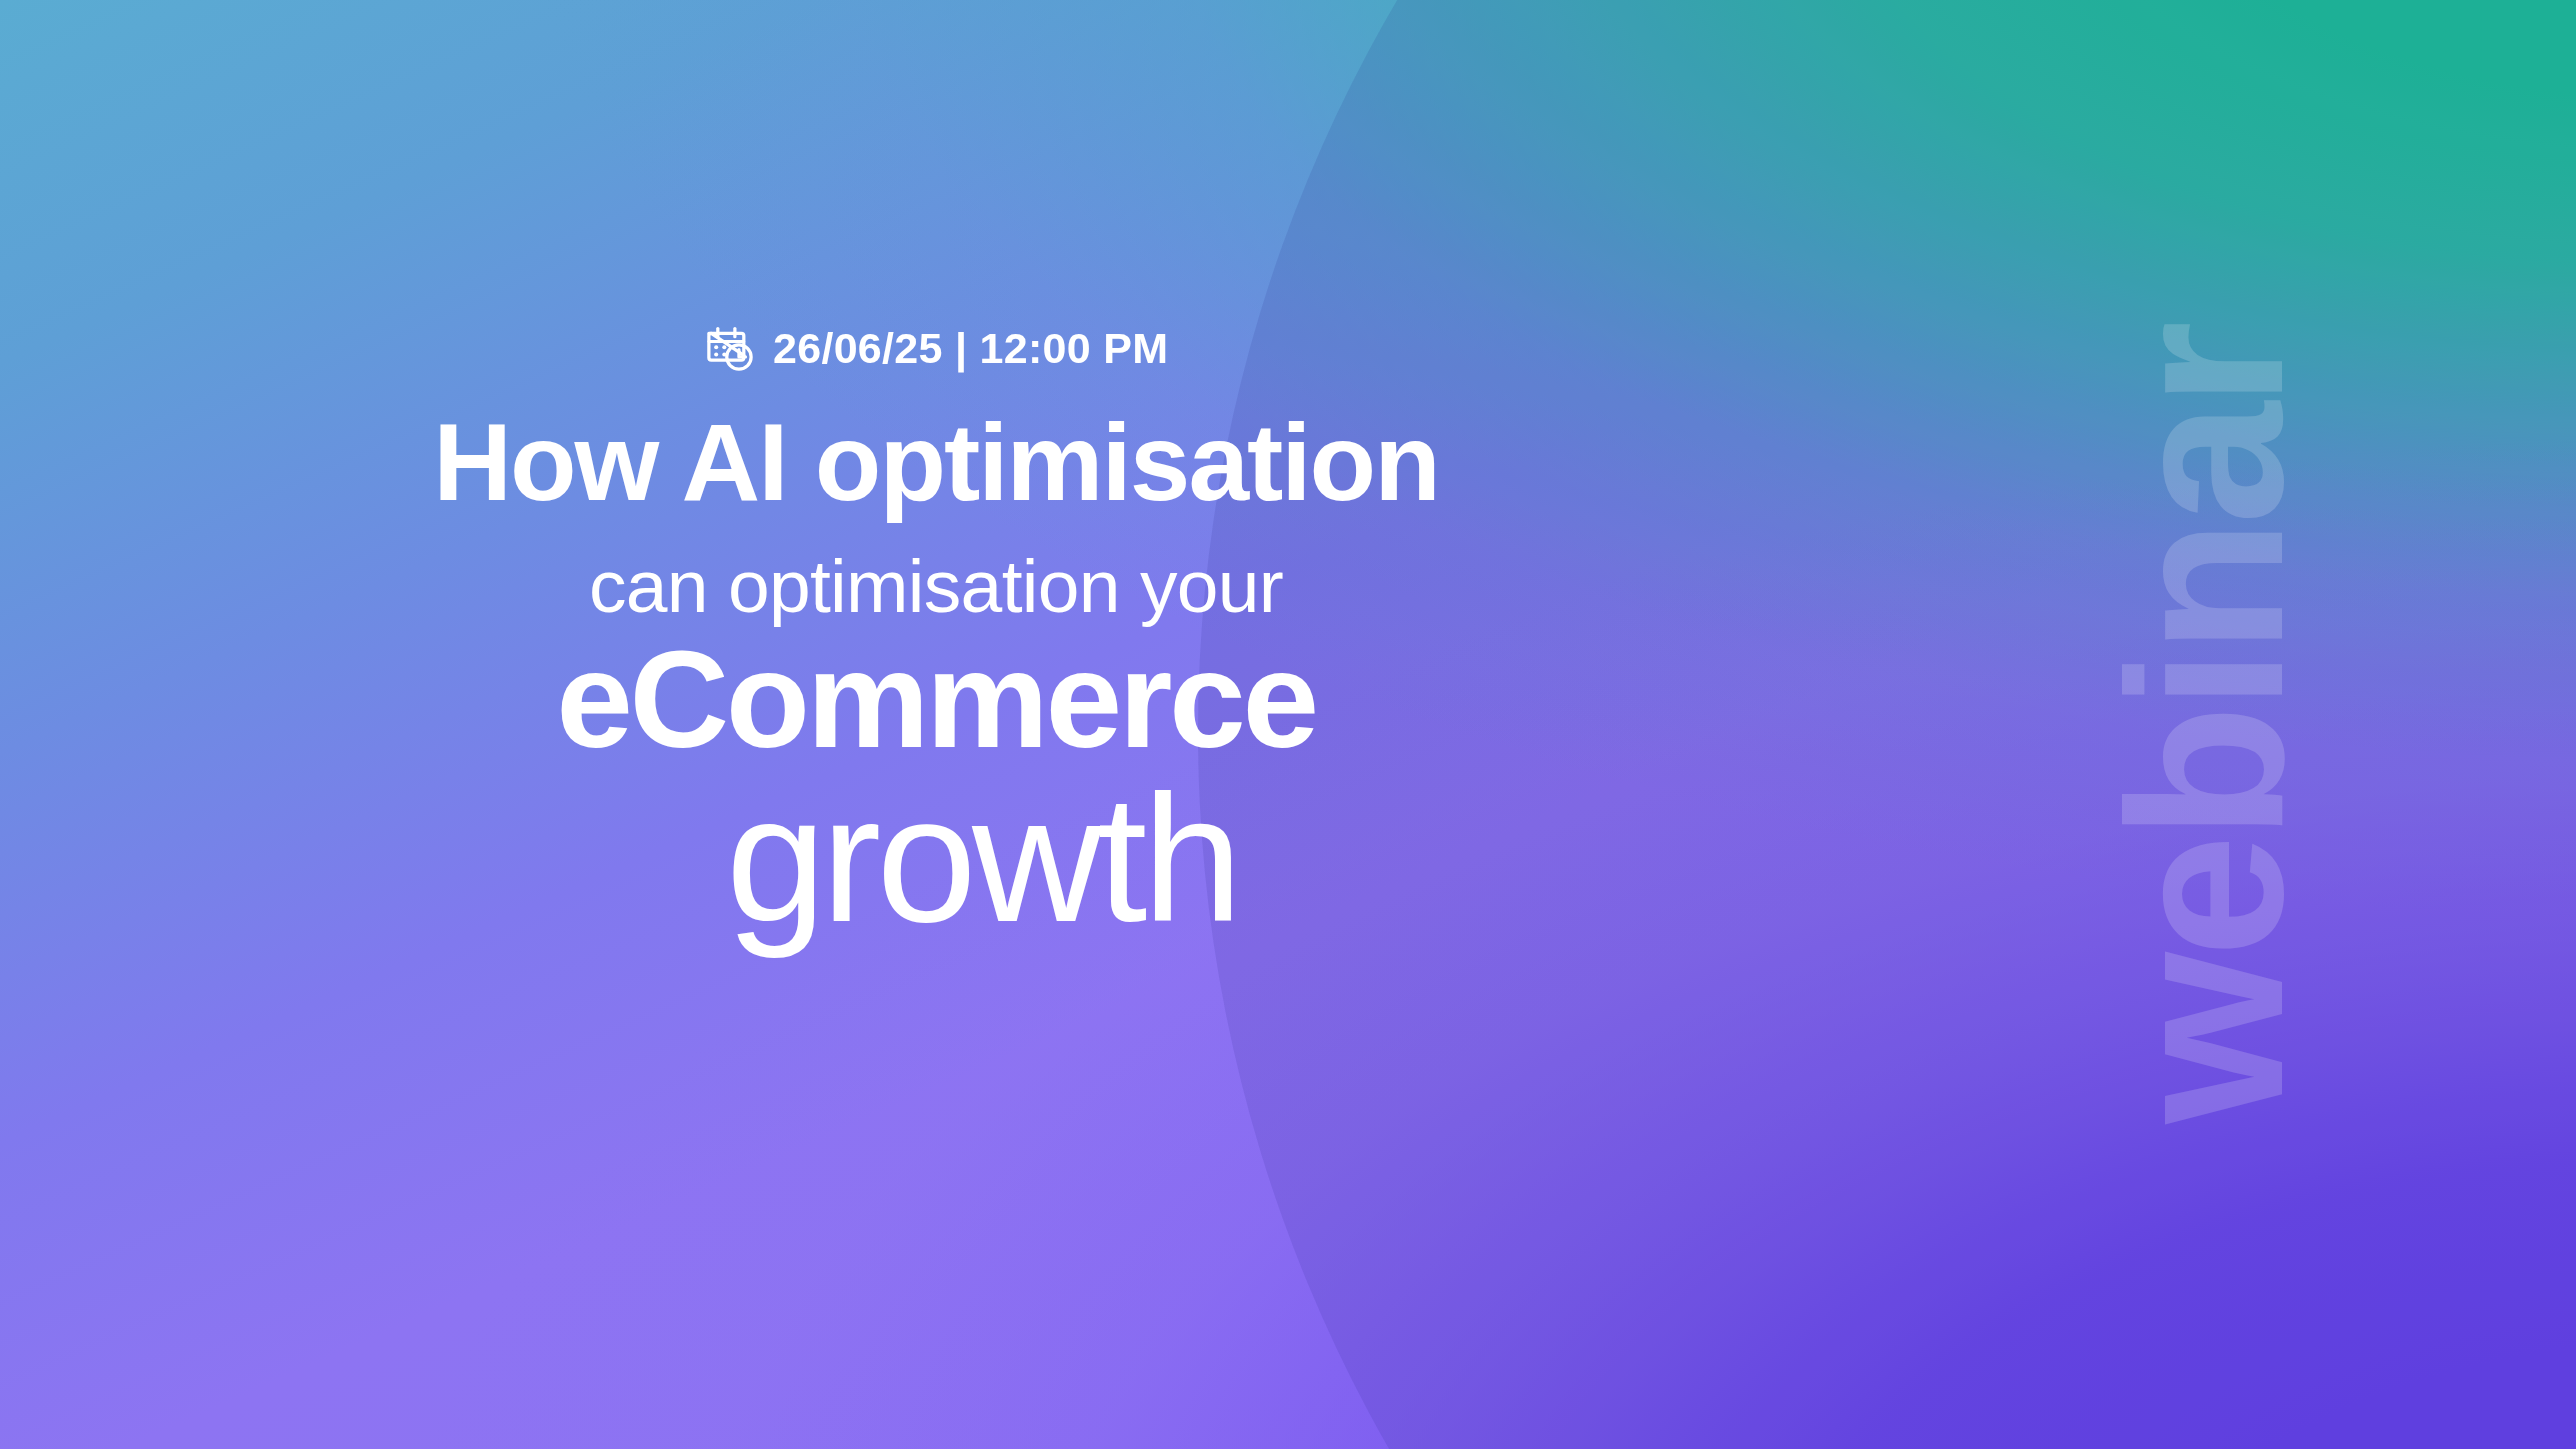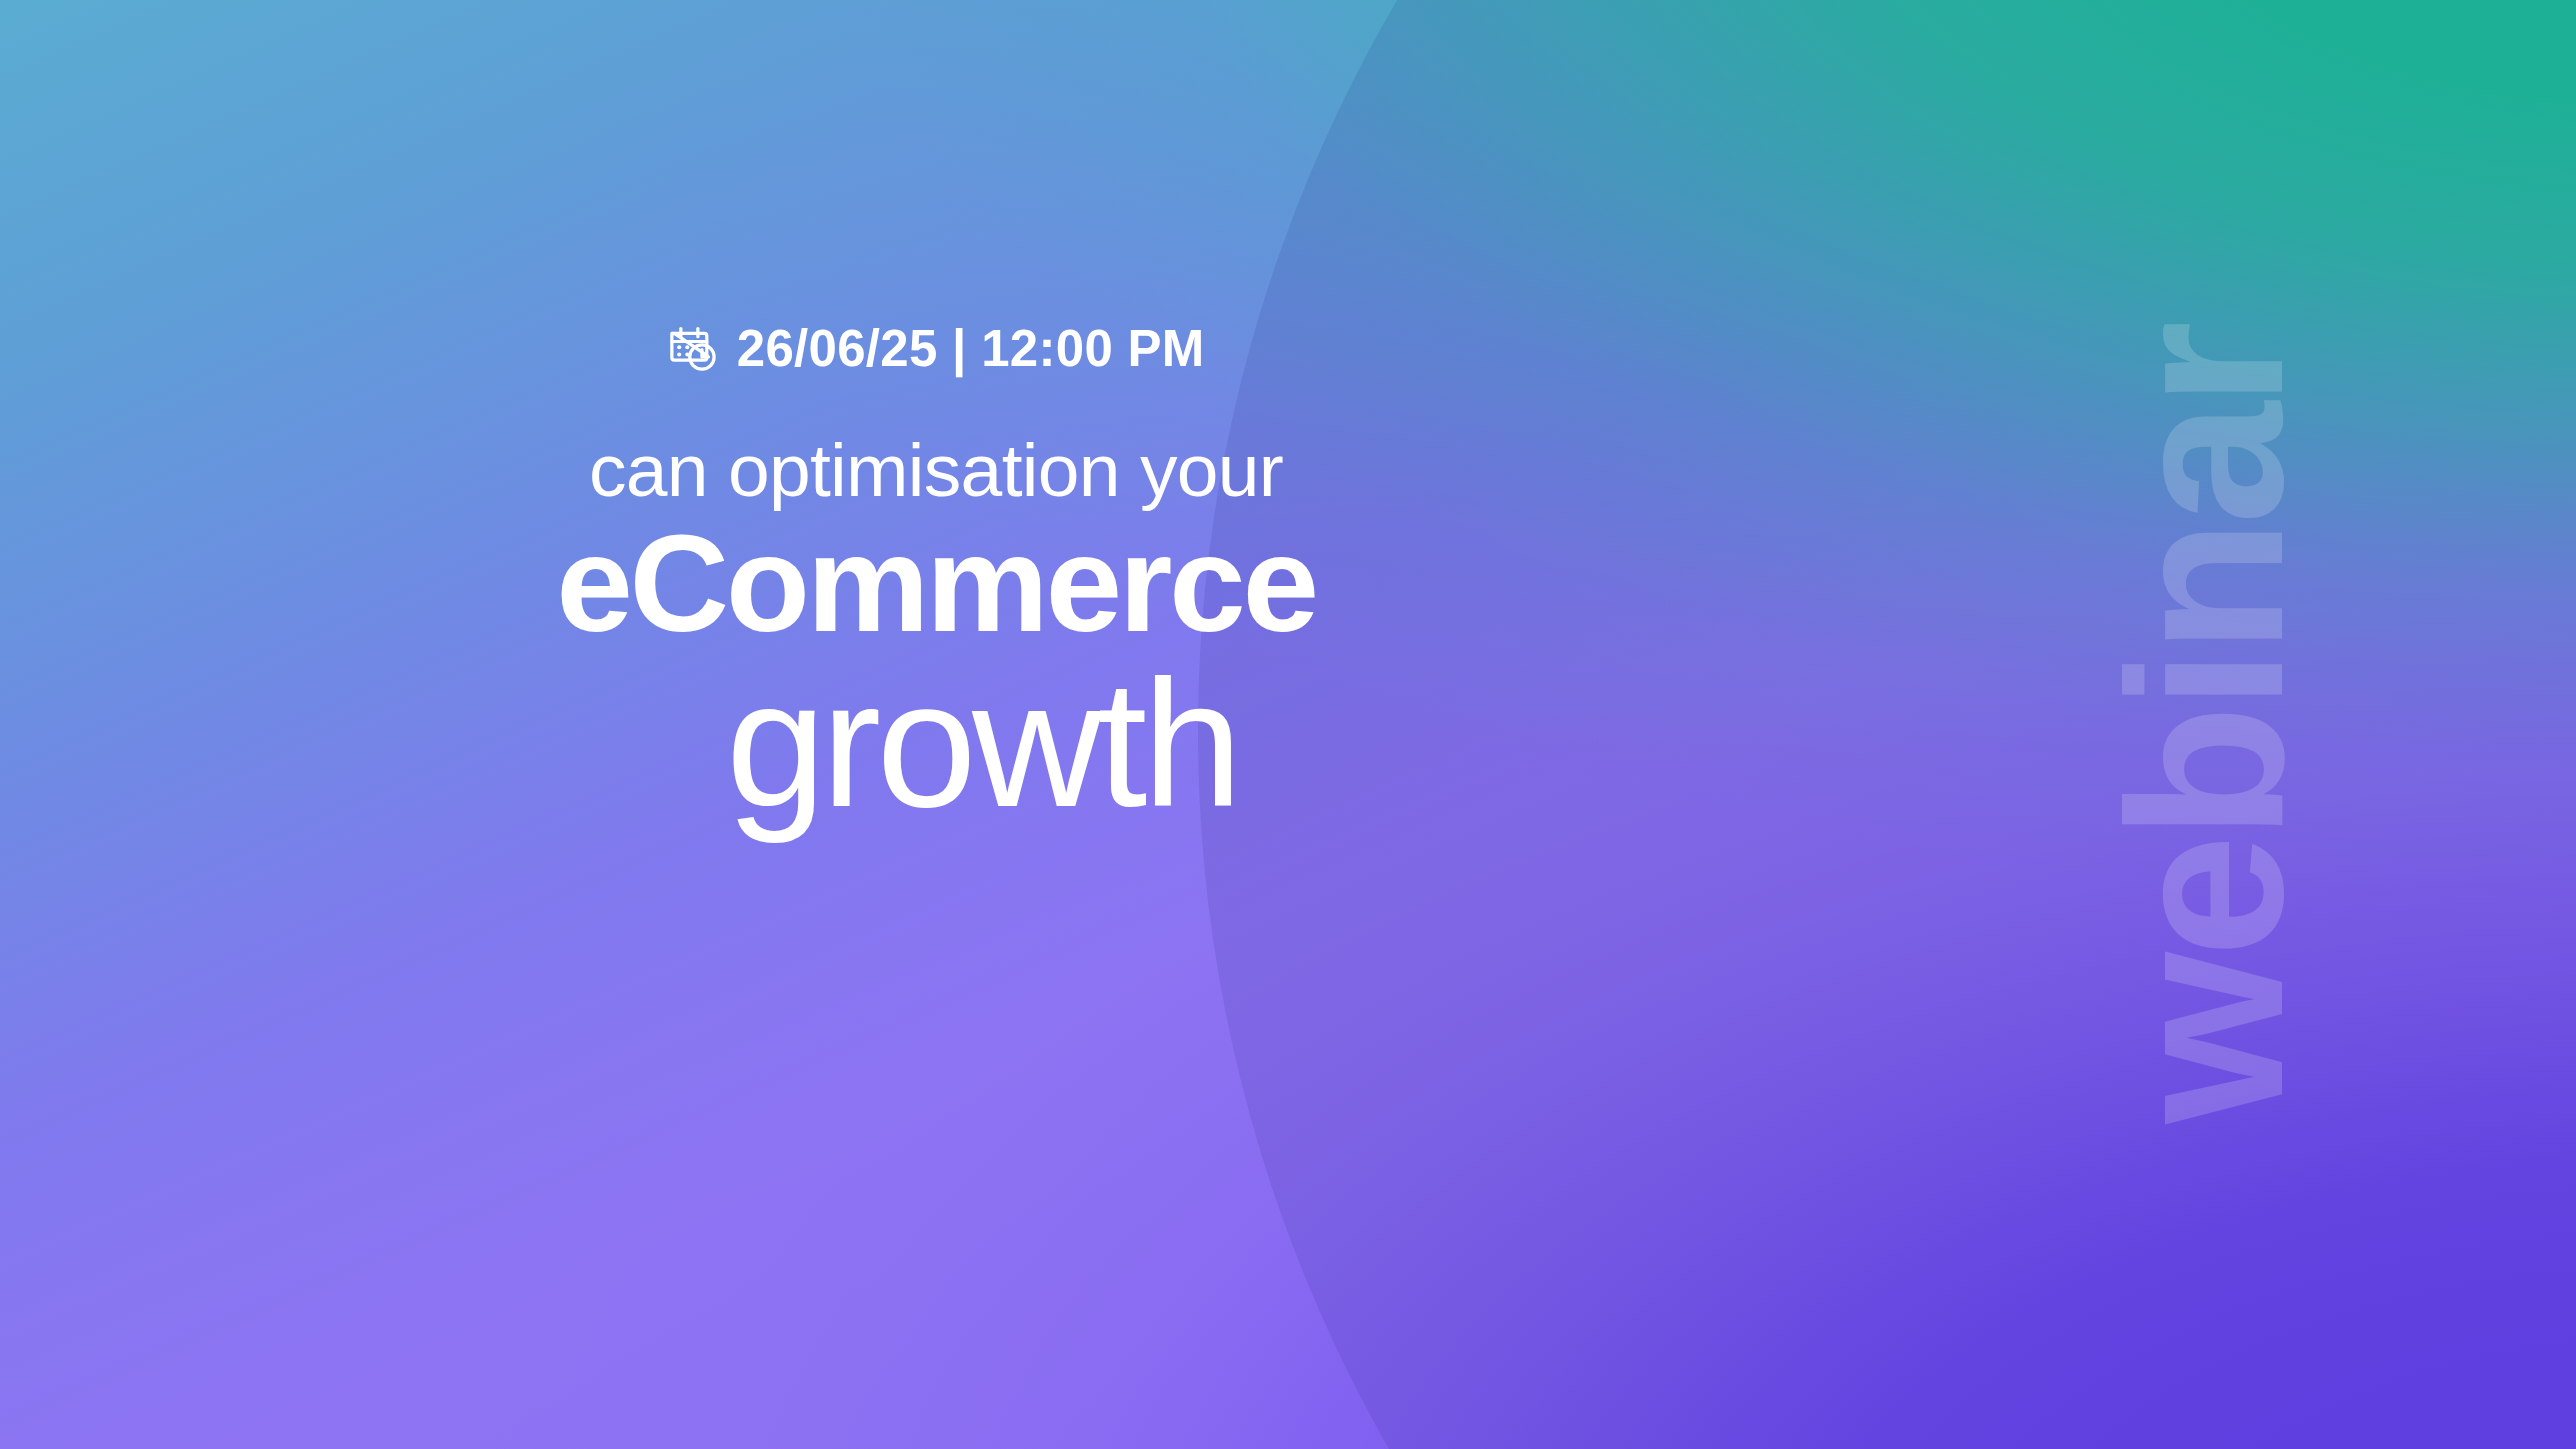--- a/index.html
+++ b/index.html
@@ -110,21 +110,21 @@
     gap:17.4px;
     margin-bottom:31px;
   }
   .date-icon {
     width:52px;
     height:52px;
     display:block;
     flex:0 0 auto;
   }
   .date-text {
-    font-size:51px;
+    font-size:43px;
     font-weight:700;
     letter-spacing:0.3px;
     line-height:1;
     white-space:nowrap;
   }
 
   .line-1 {
     font-size:109px;
     font-weight:700;
     letter-spacing:-2px;
@@ -190,20 +190,21 @@
           <circle cx="15" cy="40" r="2.5"></circle>
           <circle cx="25" cy="40" r="2.5"></circle>
         </g>
 
         <circle cx="43" cy="43" r="15" fill="none" stroke-width="4"></circle>
         <path d="M43 34 V43 H51" stroke-width="4"></path>
       </svg>
       <span class="date-text">26/06/25 | 12:00 PM</span>
     </div>
 
+    <div class="line-1">How AI optimisation</div>
 
     <div class="line-2">can optimisation your</div>
 
     <div class="line-3">eCommerce</div>
 
     <div class="line-4">growth</div>
 
   </div>
 </div>
 

